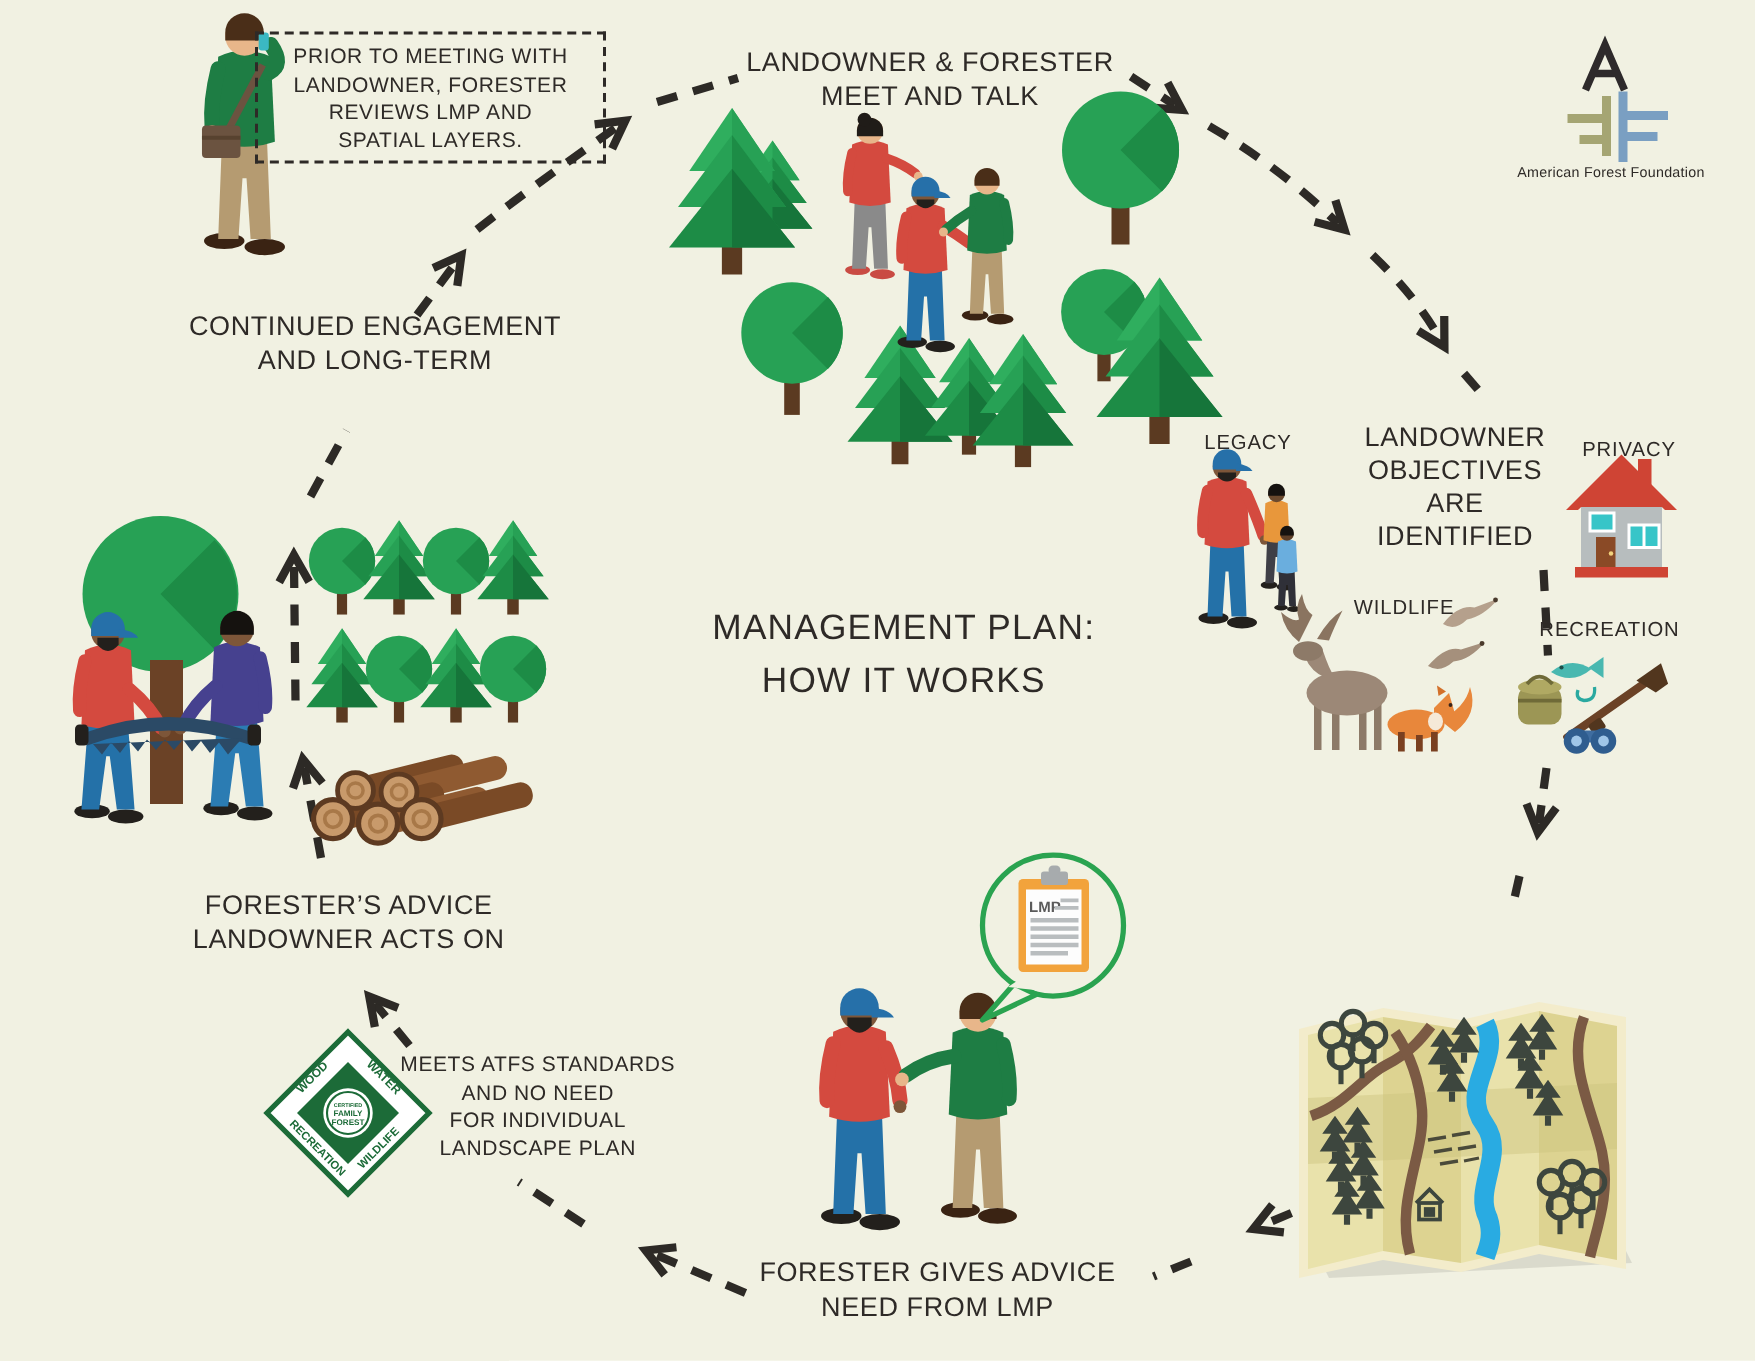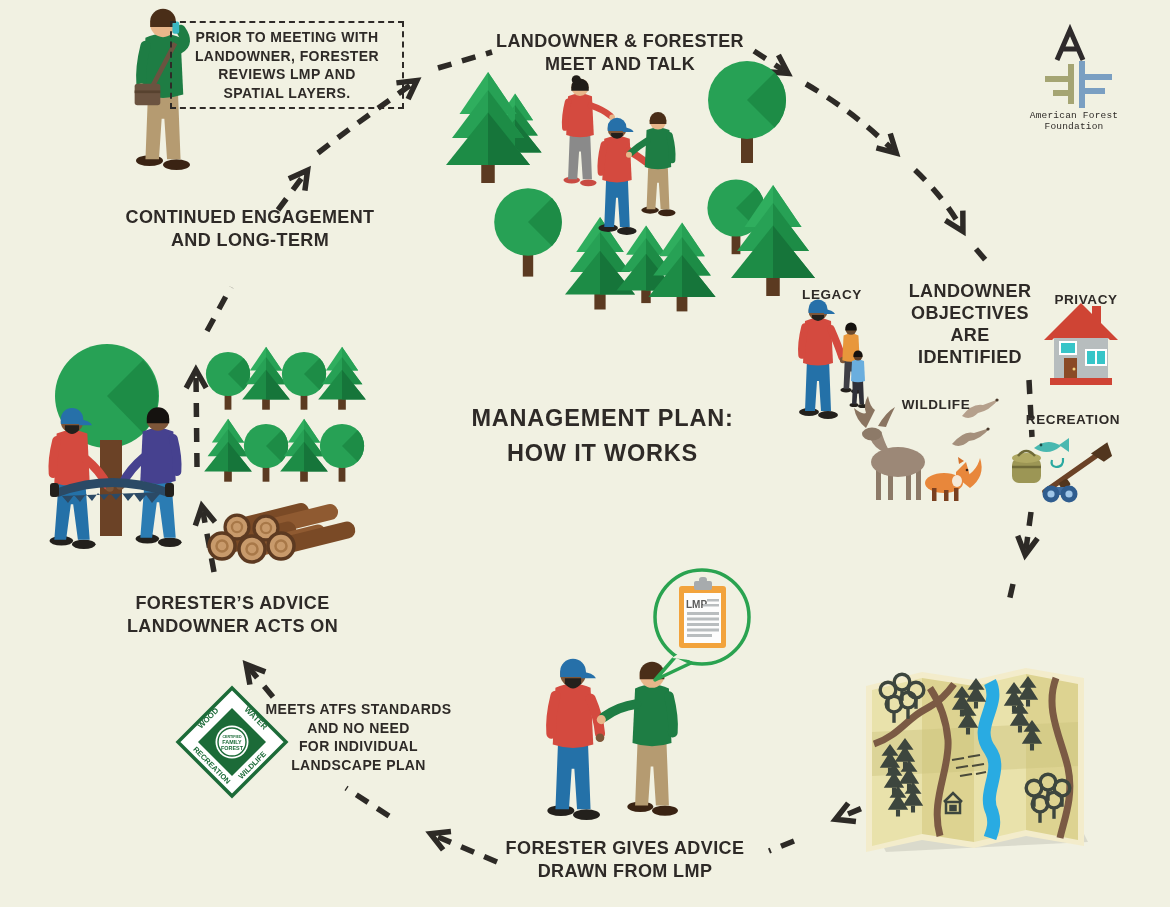--- a/index.html
+++ b/index.html
@@ -1,26 +1,26 @@
 <!DOCTYPE html>
 <html><head>
 <meta charset="utf-8">
 <style>
   html,body{margin:0;padding:0}
   .stage{position:relative;width:1170px;height:907px;background:#f1f1e2;
          font-family:"Liberation Sans",sans-serif;overflow:hidden}
   .art{position:absolute;left:0;top:0}
-  .lbl{position:absolute;font-weight:bold;color:#2e2a27;text-align:center;
+  .lbl{position:absolute;font-weight:normal;color:#2e2a27;text-align:center;
        letter-spacing:.4px;line-height:1.3;font-size:18px}
   .sm{font-size:13.5px;letter-spacing:.6px}
   .big{font-size:23.5px;line-height:1.47;letter-spacing:.8px}
   .note{font-size:14px;line-height:1.33}
   .tight{line-height:1.22}
   .prior{border:2.5px dashed #2e2a27;padding:5px 2px;font-size:14px;line-height:1.33}
-  .logo-cap{position:absolute;font-family:Liberation Mono, monospace;font-size:9.5px;
+  .logo-cap{position:absolute;font-family:Liberation Sans, sans-serif;font-size:9.5px;
        color:#2e2a27;text-align:center;letter-spacing:.2px}
   svg text{font-family:"Liberation Sans",sans-serif}
 </style>
 </head>
 <body>
 
 <div class="stage">
 
 <svg class="art" width="1170" height="907" viewBox="0 0 1170 907">
   <defs>
@@ -466,18 +466,18 @@
 
 <div class="lbl note" style="left:256px;top:700px;width:205px">
   <div>MEETS ATFS STANDARDS</div>
   <div>AND NO NEED</div>
   <div>FOR INDIVIDUAL</div>
   <div>LANDSCAPE PLAN</div>
 </div>
 
 <div class="lbl" style="left:490px;top:837px;width:270px">
   <div>FORESTER GIVES ADVICE</div>
-  <div>DRAWN FROM LMP</div>
+  <div>NEED FROM LMP</div>
 </div>
 
 <div class="logo-cap" style="left:1010px;top:110px;width:128px">American Forest Foundation</div>
 
 </div>
 
 </body></html>

